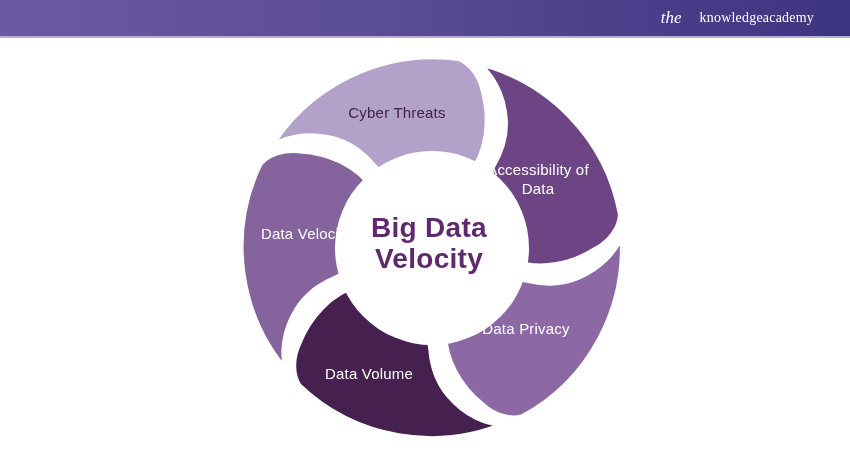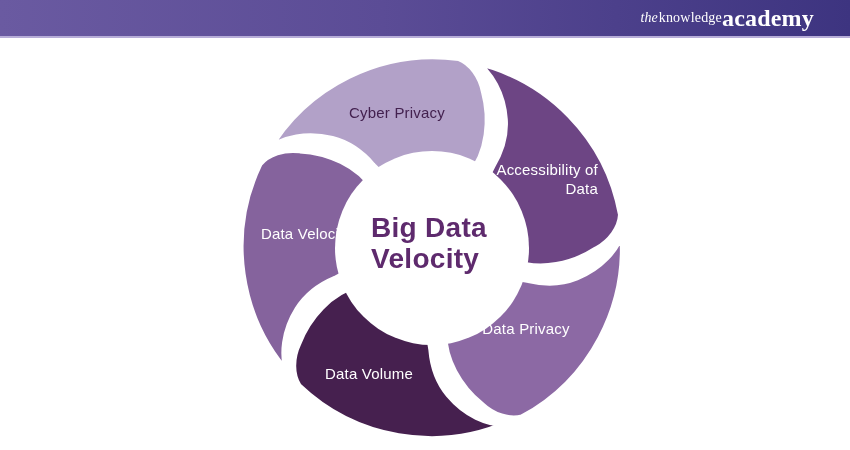--- a/index.html
+++ b/index.html
@@ -19,40 +19,41 @@
     position:absolute;left:0;top:36px;width:850px;height:2px;
     background:#b7add8;
   }
   .logo{
     position:absolute;right:36px;top:0;height:36px;
     display:flex;align-items:center;
     color:#ffffff;
     font-family:"Liberation Serif", serif;
     white-space:nowrap;
   }
-  .logo .the{font-style:italic;font-size:14px;margin-right:1px;}
+  .logo .the{font-style:italic;font-size:17px;margin-right:18px;}
   .logo .knw{font-size:14px;letter-spacing:.2px;}
-  .logo .acd{font-size:24px;font-weight:700;letter-spacing:.2px;}
+  .logo .acd{font-size:14px;font-weight:400;letter-spacing:.2px;}
   
   .diagram-svg{position:absolute;left:0;top:38px;}
   .label{
     position:absolute;
     transform:translate(-50%,-50%);
     font-size:15px;
     font-weight:500;
     letter-spacing:.2px;
     text-align:center;
     line-height:19px;
     white-space:nowrap;
   }
-  .label.wrap{white-space:normal;width:120px;text-align:right;}
+  .label.wrap{white-space:normal;width:120px;}
   .title{
     position:absolute;
     left:429px;top:243px;
     transform:translate(-50%,-50%);
+    text-align:center;
     font-size:28px;
     font-weight:700;
     line-height:31px;
     letter-spacing:.3px;
     color:#5e2a6d;
     white-space:nowrap;
   }
   .title span{display:block;}
 </style>
 </head>
@@ -83,21 +84,21 @@
     <g transform="translate(432,210)" stroke="#ffffff" stroke-width="8" stroke-linejoin="miter">
       <use href="#petal" transform="rotate(0)" fill="#b2a1c8"></use>
       <use href="#petal" transform="rotate(72)" fill="#6d4584"></use>
       <use href="#petal" transform="rotate(144)" fill="#8c69a4"></use>
       <use href="#petal" transform="rotate(216)" fill="#46204f"></use>
       <use href="#petal" transform="rotate(288)" fill="#85639d"></use>
       <circle cx="0" cy="0" r="97" stroke="none" fill="#ffffff"></circle>
     </g>
   </svg>
 
-  <div class="label" style="left: 397px; top: 112px; color: rgb(67, 33, 79);">Cyber Privacy</div>
+  <div class="label" style="left: 397px; top: 112px; color: rgb(67, 33, 79);">Cyber Threats</div>
   <div class="label wrap" style="left: 538px; top: 179px; color: rgb(255, 255, 255);">Accessibility of Data</div>
   <div class="label" style="left: 526px; top: 328px; color: rgb(255, 255, 255);">Data Privacy</div>
   <div class="label" style="left: 369px; top: 373px; color: rgb(255, 255, 255);">Data Volume</div>
   <div class="label" style="left: 306px; top: 233px; color: rgb(255, 255, 255);">Data Velocity</div>
 
   <div class="title" style="color: rgb(94, 42, 109);">
     <span>Big Data</span>
     <span>Velocity</span>
   </div>
 

